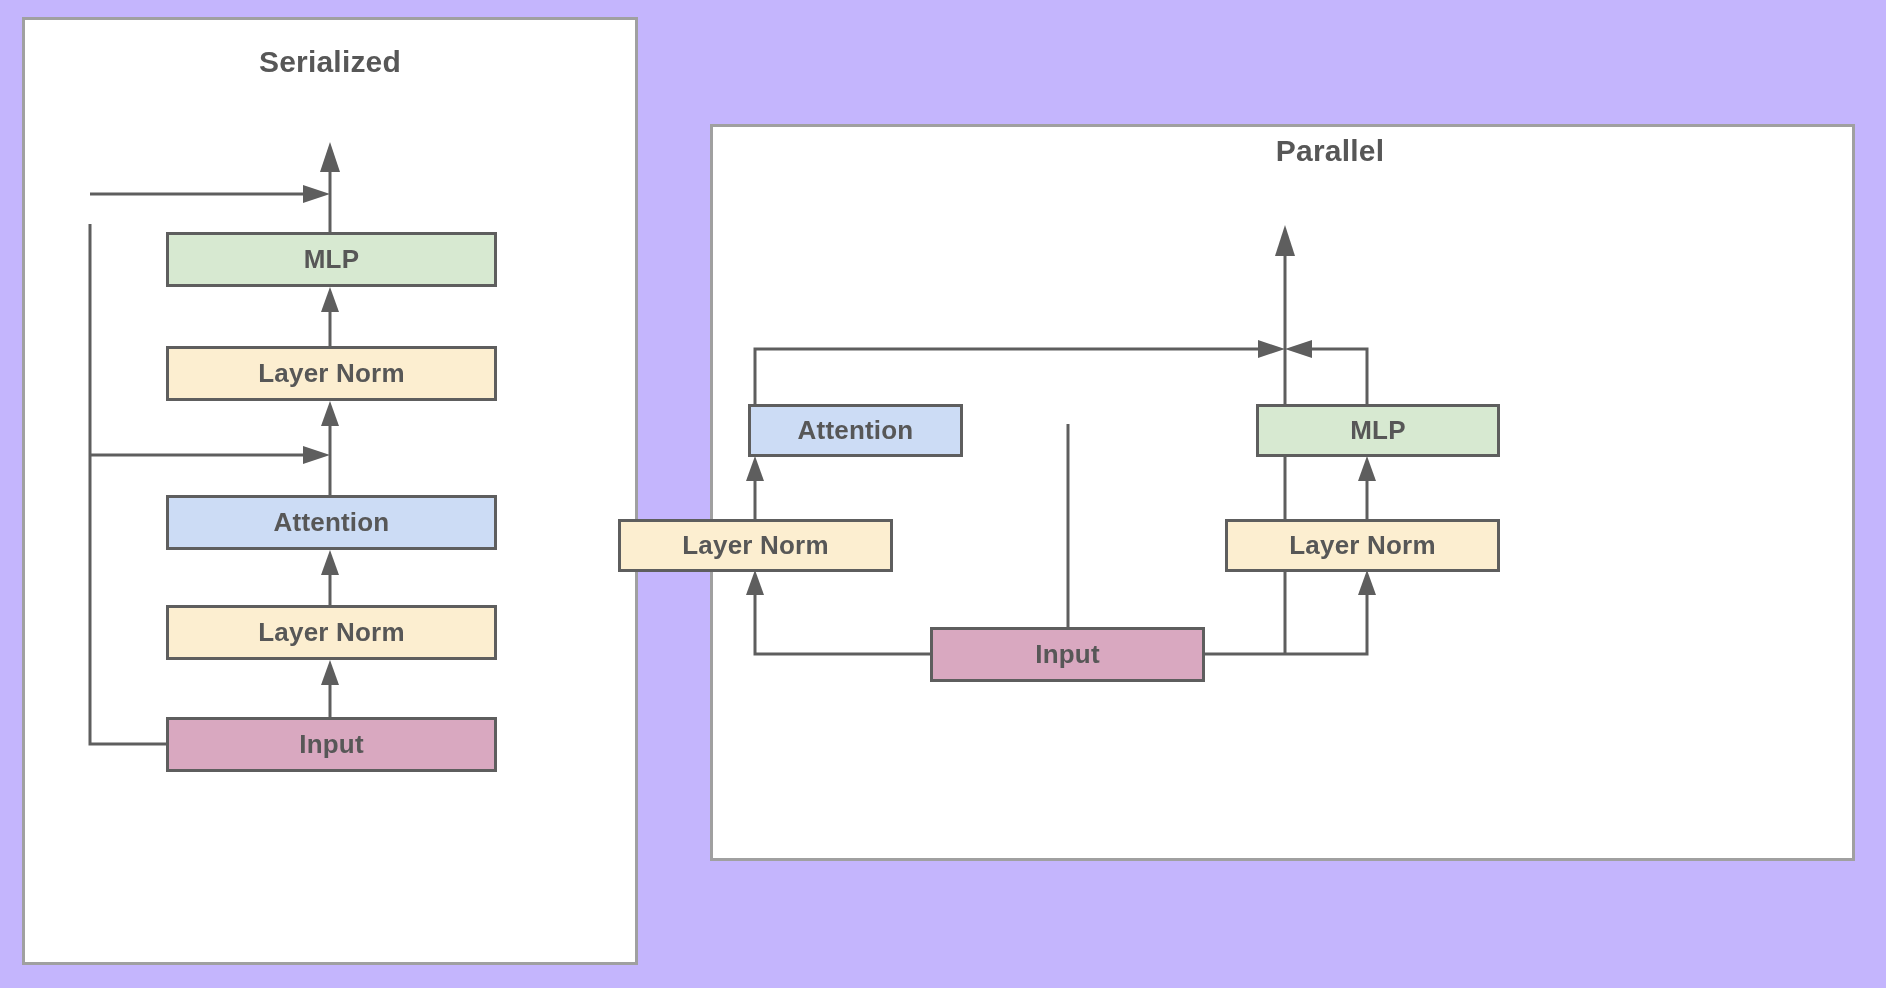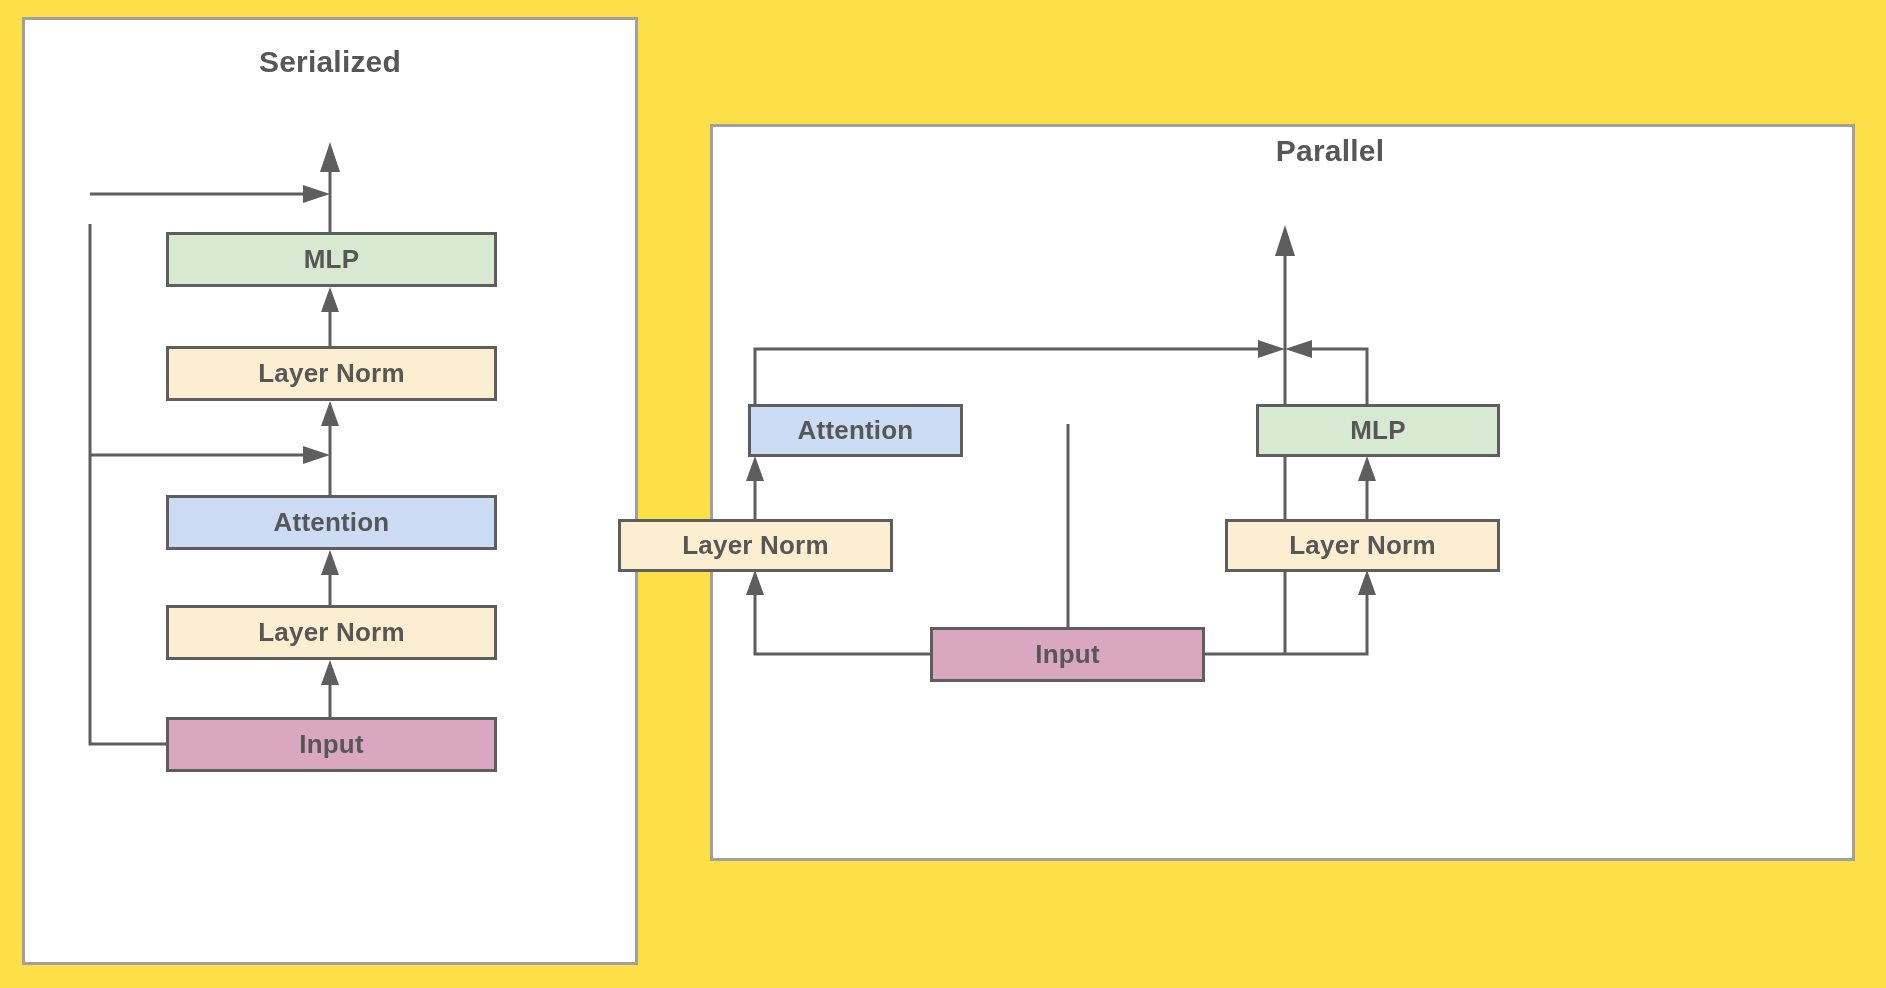--- a/index.html
+++ b/index.html
@@ -13,21 +13,21 @@
     width: 1886px;
     height: 988px;
     overflow: hidden;
     position: relative;
   }
   #stage {
     position: absolute;
     left: 0; top: 0;
     width: 1886px;
     height: 988px;
-    background: #fde047;
+    background: #c4b5fd;
   }
   .panel {
     position: absolute;
     background: #ffffff;
     border: 3px solid #a0a0a0;
     box-sizing: border-box;
   }
   #panel-serialized {
     left: 22px; top: 17px;
     width: 616px; height: 948px;

